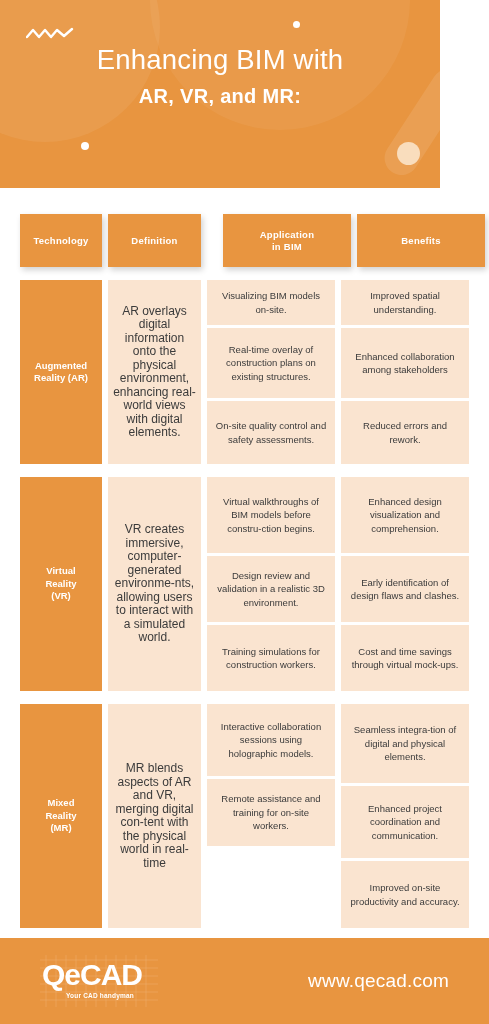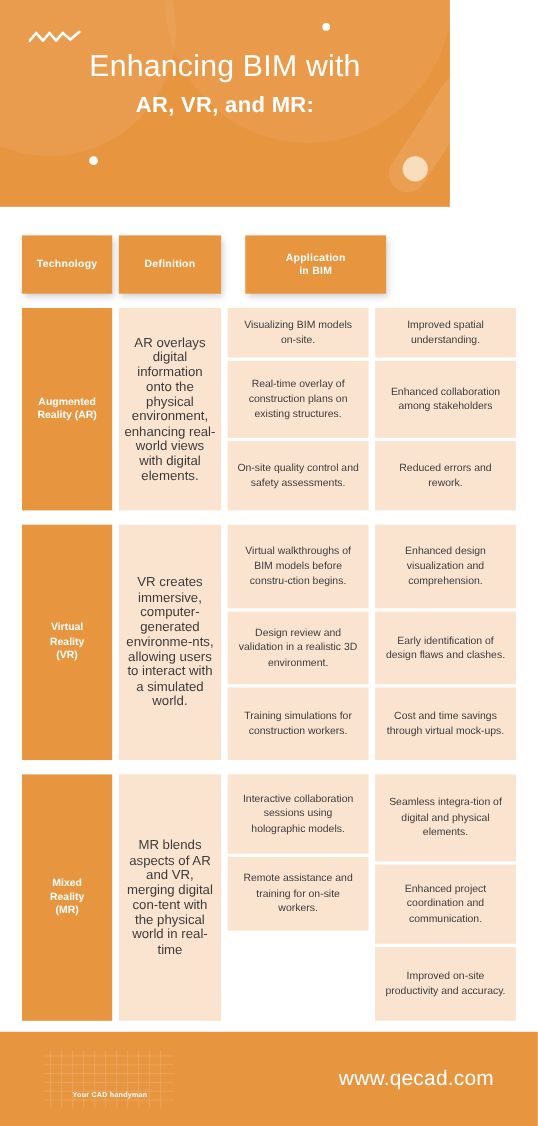--- a/index.html
+++ b/index.html
@@ -7,21 +7,21 @@
   body {
     background:#ffffff;
     font-family:"Liberation Sans", sans-serif;
     position:relative;
     overflow:hidden;
   }
 
   
   .header {
     position:relative;
-    width:409px;
+    width:440px;
     height:188px;
     background:#e89540;
     overflow:hidden;
   }
   .deco-circle-tl {
     position:absolute;
     left:-70px; top:-88px;
     width:230px; height:230px;
     border-radius:50%;
     background:rgba(255,255,255,0.07);
@@ -236,20 +236,21 @@
   </div>
 </div>
 
 <div class="table">
 
   <div class="thead">
     <div class="th c1">Technology</div>
     <div class="th c2">Definition</div>
     <div class="th c3" style="white-space: pre-line; margin-left: 16px;">Application
 in BIM</div>
+    <div class="th c4">Benefits</div>
   </div>
 
   <div class="trow">
     <div class="cell-tech c1" style="white-space: pre-line;">Augmented
 Reality (AR)</div>
     <div class="cell-def c2">AR overlays digital information onto the physical environment, enhancing real-world views with digital elements.</div>
     <div class="subcol c3">
       <div class="subcell" style="height:45px">Visualizing BIM models on-site.</div>
       <div class="subcell" style="height:70px">Real-time overlay of construction plans on existing structures.</div>
       <div class="subcell" style="height:63px">On-site quality control and safety assessments.</div>
@@ -312,16 +313,17 @@
           <line x1="96" y1="0" x2="96" y2="52"></line>
         <line x1="106" y1="0" x2="106" y2="52"></line>
         <line x1="0" y1="5" x2="118" y2="5"></line>
           <line x1="0" y1="13" x2="118" y2="13"></line>
         <line x1="0" y1="21" x2="118" y2="21"></line>
           <line x1="0" y1="29" x2="118" y2="29"></line>
         <line x1="0" y1="37" x2="118" y2="37"></line>
           <line x1="0" y1="45" x2="118" y2="45"></line>
       </g>
     </svg>
+    <div class="logo-text">QeCAD</div>
     <div class="logo-tag">Your CAD handyman</div>
   </div>
   <div class="site">www.qecad.com</div>
 </div>
 
 </body></html>

